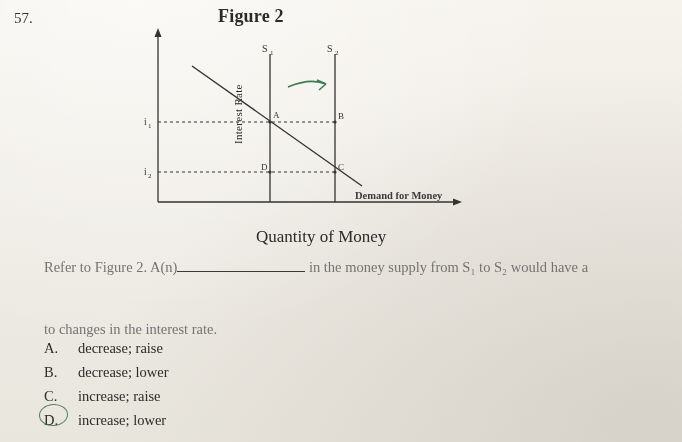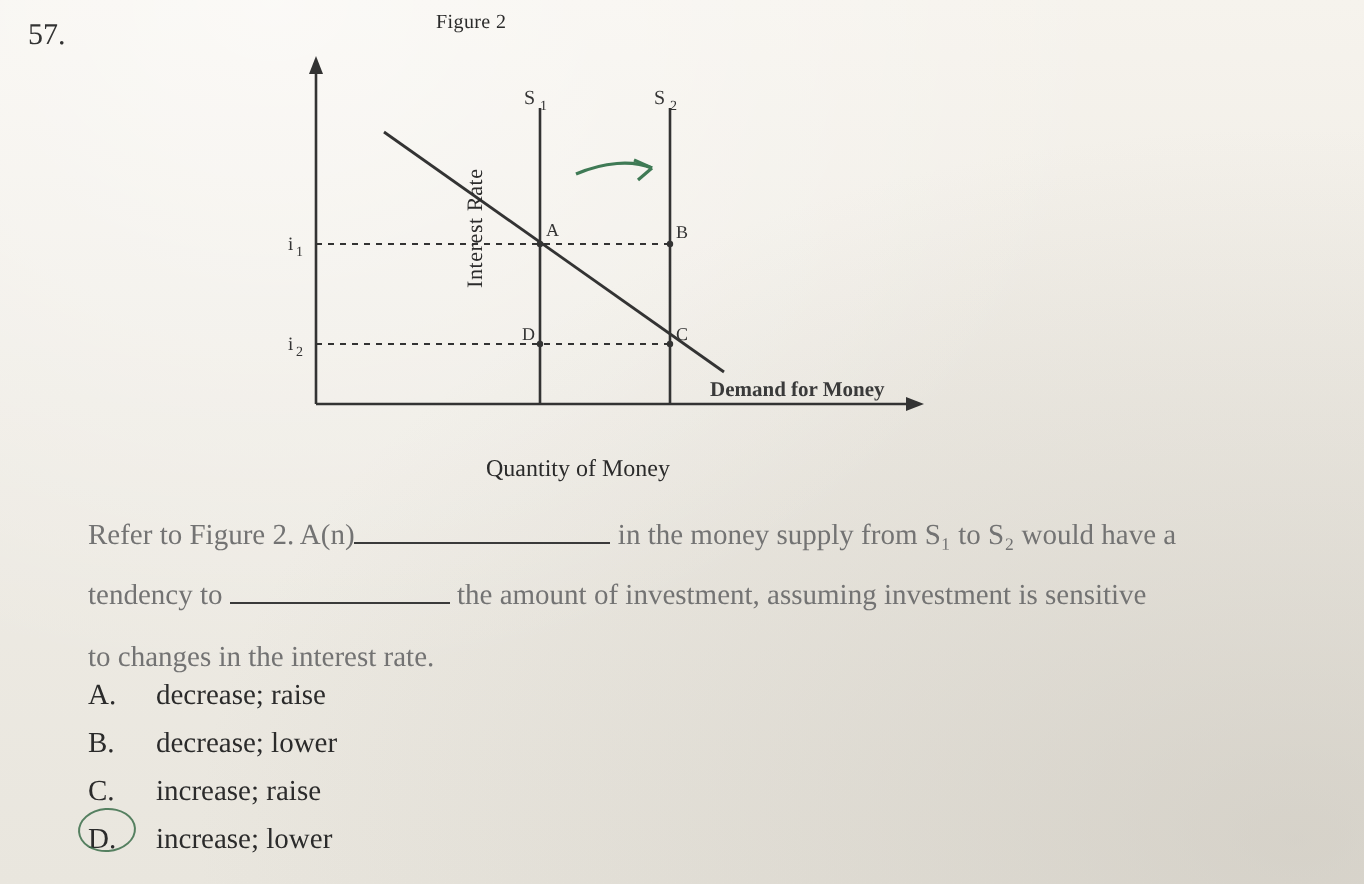--- a/index.html
+++ b/index.html
@@ -34,22 +34,22 @@
     left: 14px;
     top: 10px;
     font-size: 15px;
     color: #333;
     font-family: Liberation Serif, serif;
   }
   #fig-title {
     position: absolute;
     left: 218px;
     top: 6px;
-    font-size: 10px;
-    font-weight: normal;
+    font-size: 18px;
+    font-weight: bold;
     letter-spacing: 0.2px;
     text-align: right;
   }
   #chart-wrap {
     position: absolute;
     left: 110px;
     top: 24px;
     width: 380px;
     height: 220px;
   }
@@ -62,23 +62,23 @@
     top: 120px;
     width: 90px;
     font-size: 11px;
     transform: rotate(-90deg);
     transform-origin: left top;
     letter-spacing: 0.3px;
     white-space: nowrap;
   }
   #xlabel {
     position: absolute;
-    left: 243px;
+    left: 256px;
     top: 227px;
-    font-size: 12px;
+    font-size: 17px;
   }
   #demandlabel {
     position: absolute;
     left: 355px;
     top: 190px;
     font-size: 10.5px;
     color: #3a3a3a;
     font-weight: bold;
   }
   .qtext {
@@ -191,23 +191,20 @@
 
     <div id="ylabel">Interest Rate</div>
   </div>
 
   <div id="demandlabel">Demand for Money</div>
   <div id="xlabel">Quantity of Money</div>
 
   <div class="qtext" id="q-line1">
     <span>Refer to Figure 2. A(n)</span><span class="blank-long" style="width:128px"></span>&nbsp;<span>in the money supply from S₁ to S₂ would have a</span>
   </div>
-  <div class="qtext" id="q-line2">
-    <span>tendency to</span>&nbsp;<span class="blank-long" style="width:110px"></span>&nbsp;<span>the amount of investment, assuming investment is sensitive</span>
-  </div>
   <div class="qtext" id="q-line3">to changes in the interest rate.</div>
 
   <div class="choices">
     <div class="choice">
       <span class="choice-letter">A.</span>
       <span class="choice-text">decrease; raise</span>
     </div>
     <div class="choice">
       <span class="choice-letter">B.</span>
       <span class="choice-text">decrease; lower</span>

